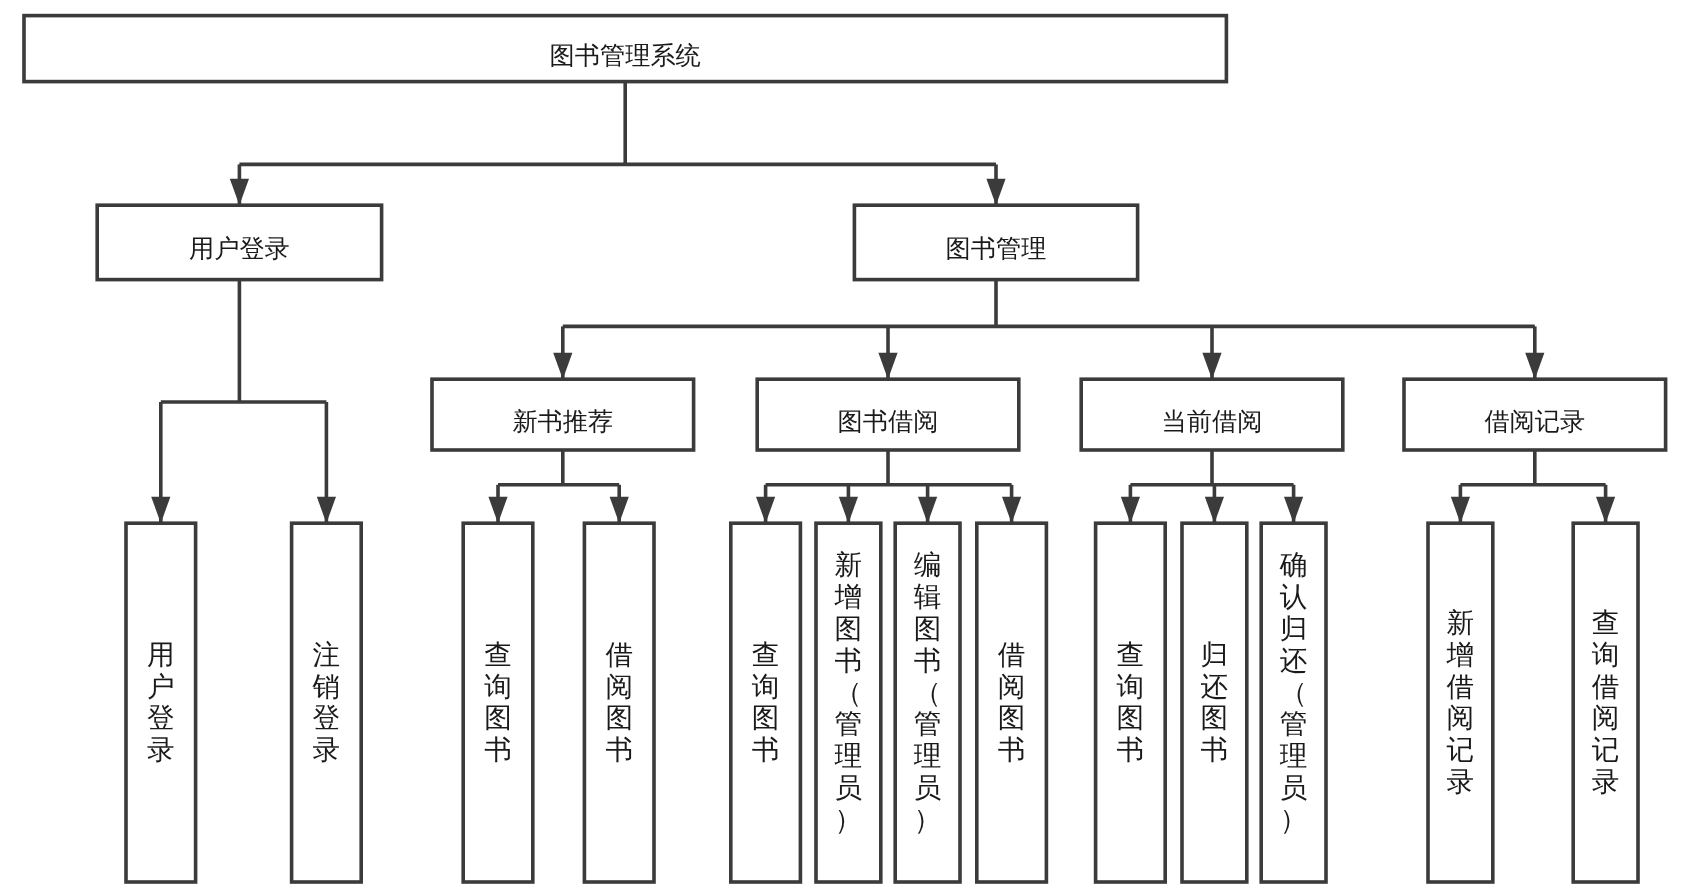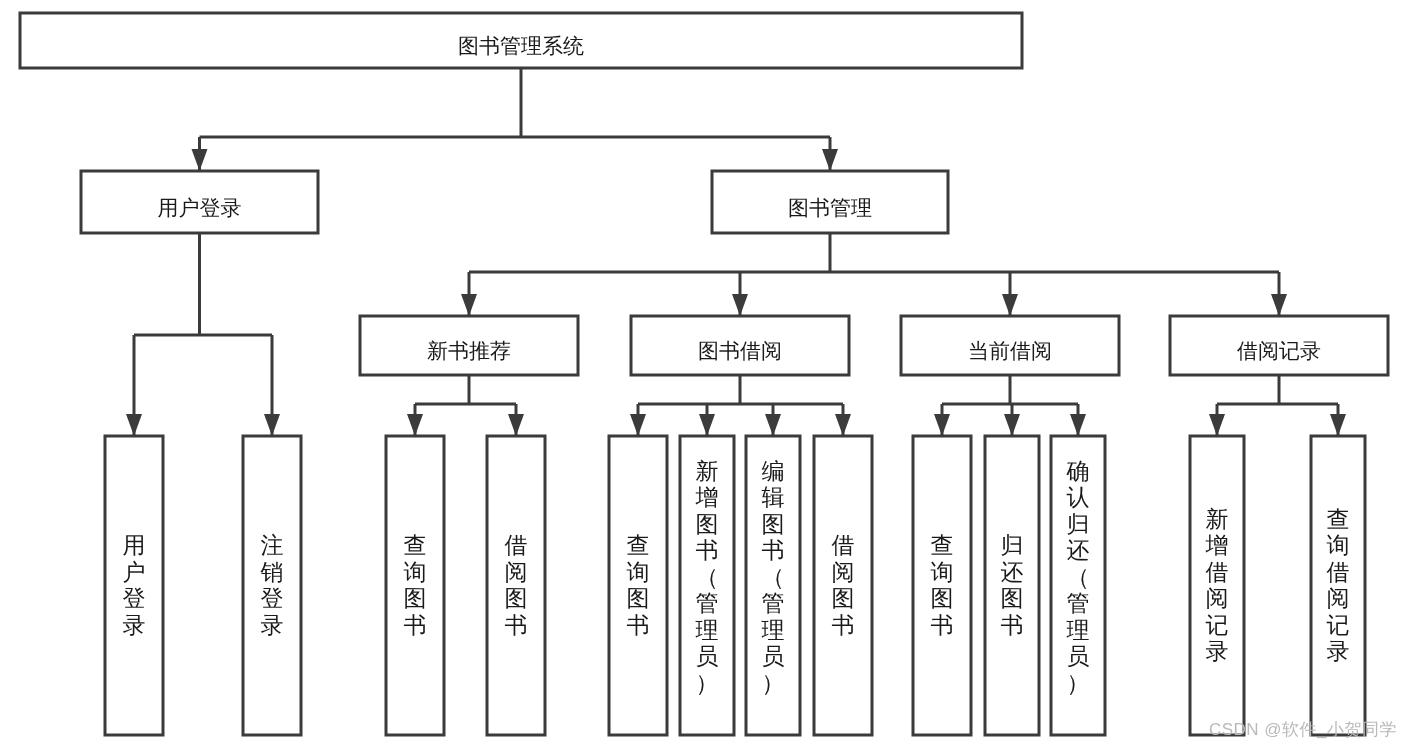--- a/index.html
+++ b/index.html
@@ -173,15 +173,14 @@
           <rect x="1190" y="436" width="54" height="299" class="node-rect"></rect>
           <text x="1217" y="526.67" class="leaf-label" text-anchor="middle" font-size="23"><tspan x="1217" dy="0">新</tspan><tspan x="1217" dy="26.5">增</tspan><tspan x="1217" dy="26.5">借</tspan><tspan x="1217" dy="26.5">阅</tspan><tspan x="1217" dy="26.5">记</tspan><tspan x="1217" dy="26.5">录</tspan></text>
         </g>
         <g>
           <rect x="1311" y="436" width="54" height="299" class="node-rect"></rect>
           <text x="1338" y="526.67" class="leaf-label" text-anchor="middle" font-size="23"><tspan x="1338" dy="0">查</tspan><tspan x="1338" dy="26.5">询</tspan><tspan x="1338" dy="26.5">借</tspan><tspan x="1338" dy="26.5">阅</tspan><tspan x="1338" dy="26.5">记</tspan><tspan x="1338" dy="26.5">录</tspan></text>
         </g>
       </g>
   </svg>
 
-  <div class="watermark">CSDN @软件_小贺同学</div>
 
 </div>
 
 </body></html>

